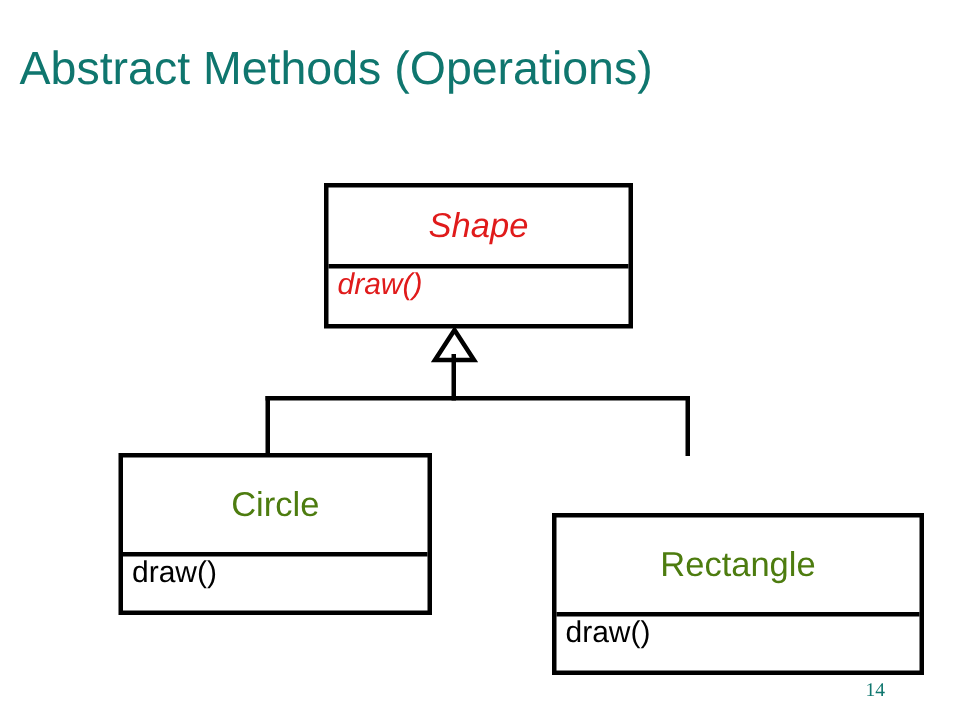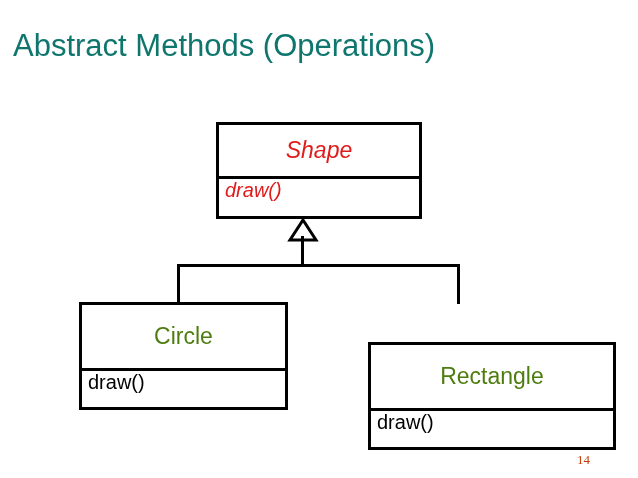--- a/index.html
+++ b/index.html
@@ -161,21 +161,21 @@
     height: 24px;
   }
   #inheritance-arrow svg { display: block; }
 
   
   #page-number {
     position: absolute;
     right: 48px;
     top: 452px;
     font-size: 13px;
-    color: #c2410c;
+    color: #0f766e;
     font-family: "Liberation Serif", serif;
   }
 </style>
 </head>
 <body>
 
 <div id="slide">
 
   <div id="slide-title">Abstract Methods (Operations)</div>
 

